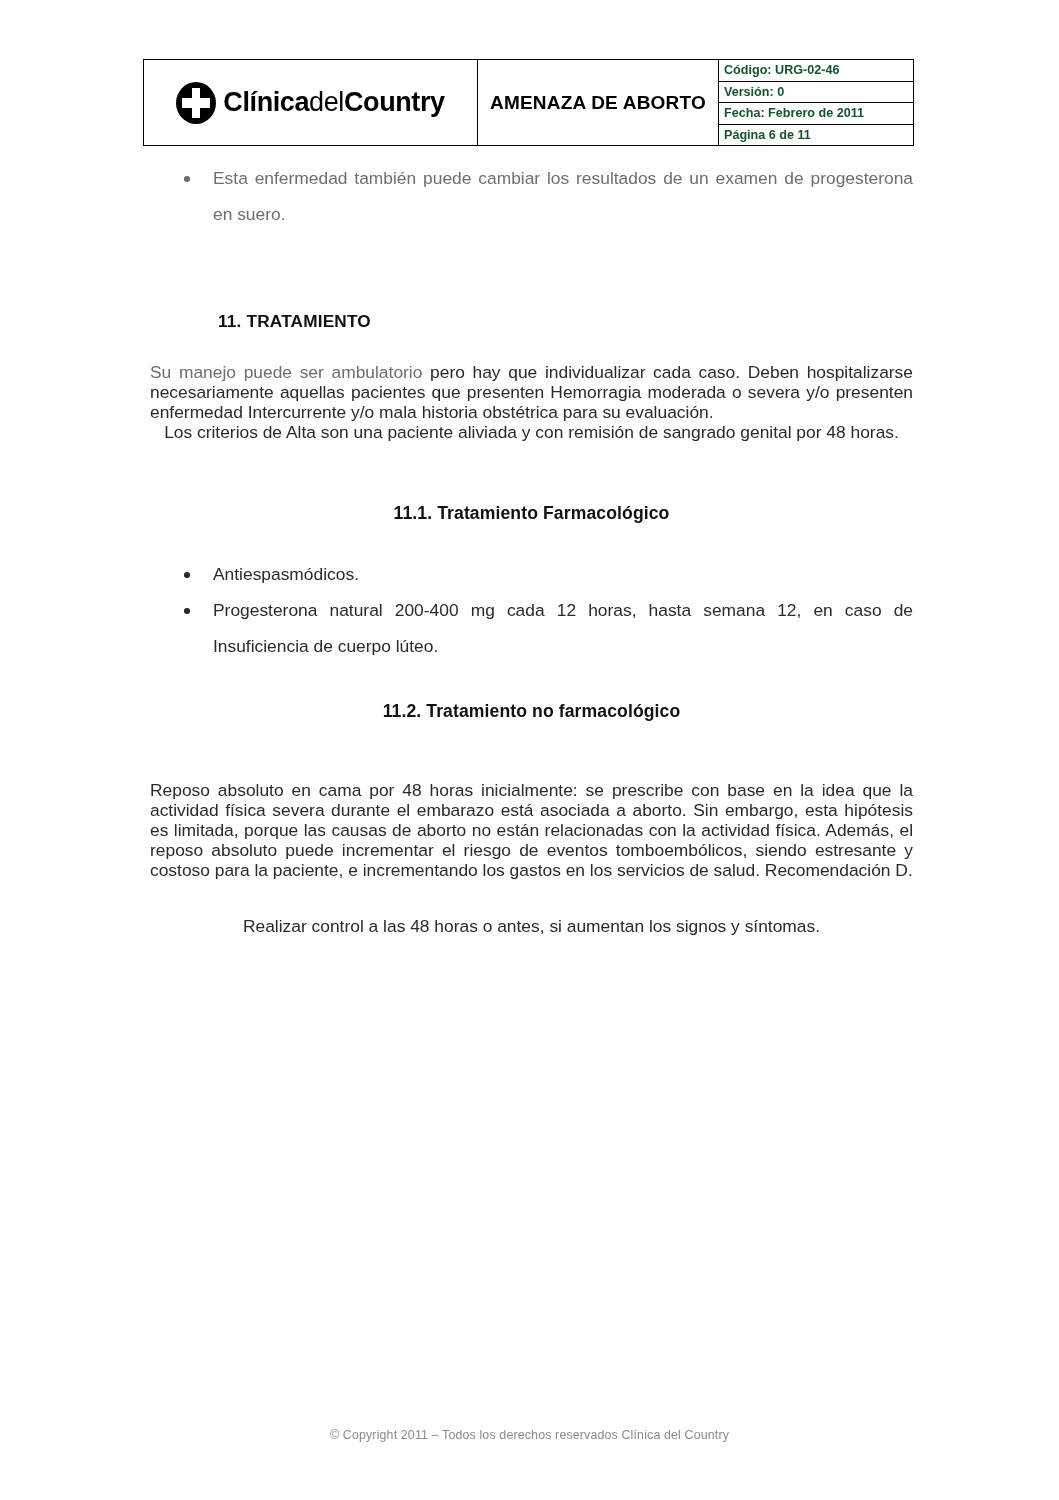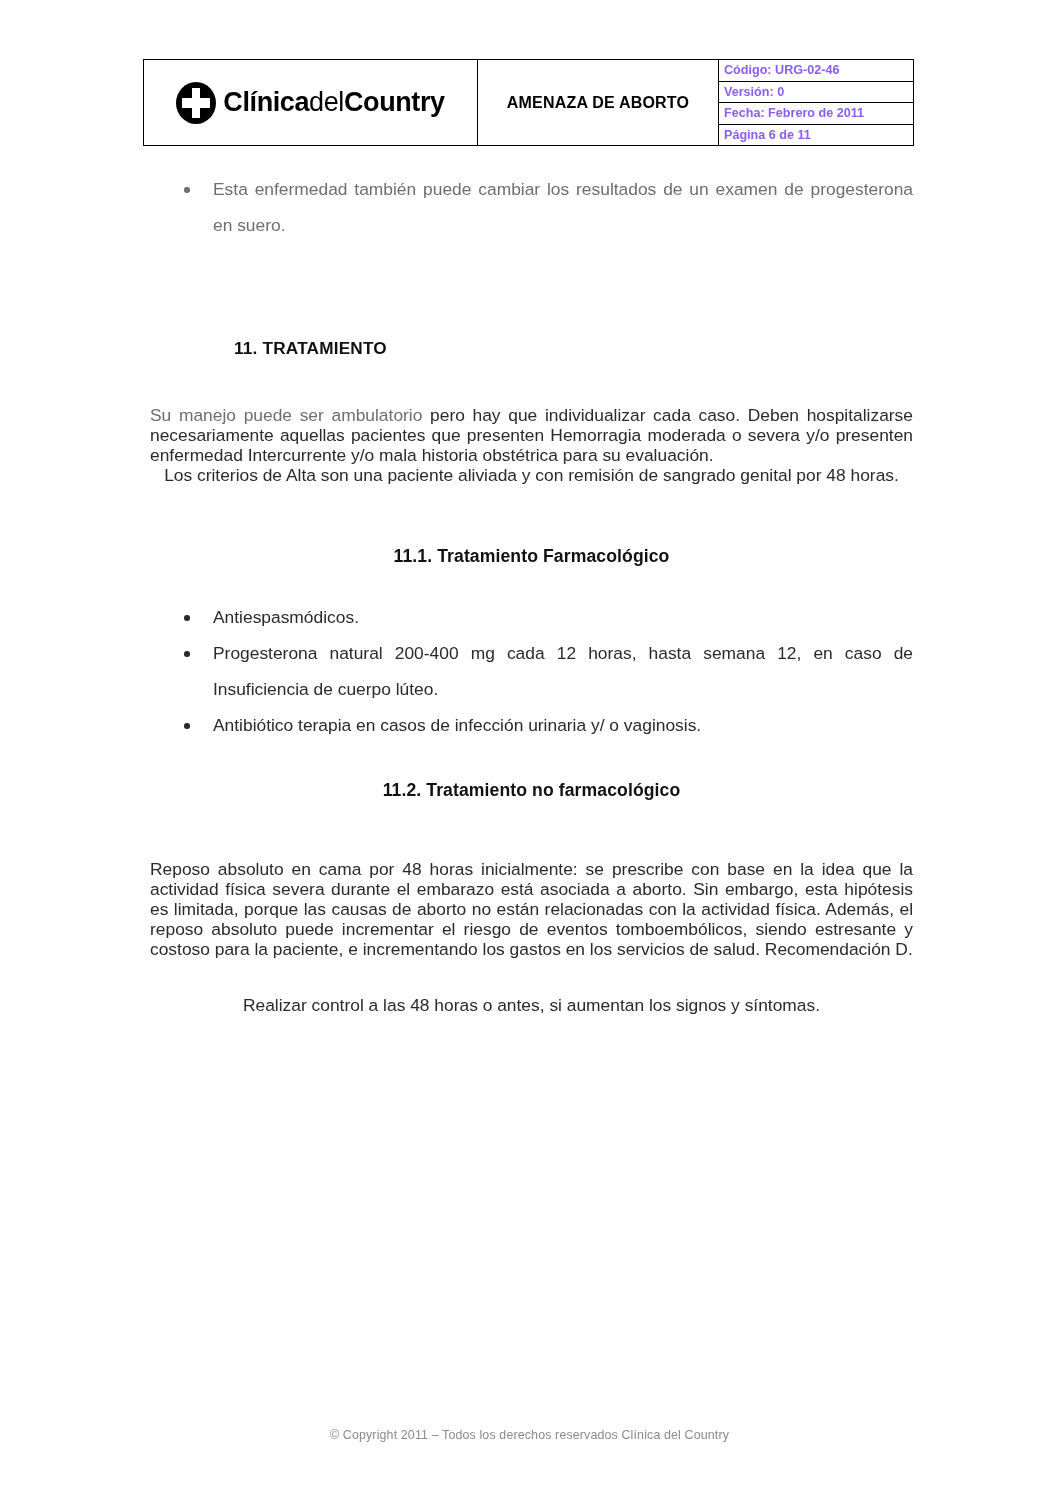--- a/index.html
+++ b/index.html
@@ -40,41 +40,41 @@
   .cell-logo {
     width: 334px;
     height: 82px;
     text-align: center;
   }
   .cell-title {
     width: 241px;
     height: 82px;
     text-align: center;
     font-weight: bold;
-    font-size: 16px;
+    font-size: 19px;
     line-height: 25px;
     letter-spacing: 0.2px;
     color: #000;
   }
   .cell-meta {
     width: 195px;
     padding: 0;
   }
   .meta-table {
     width: 100%;
     border-collapse: collapse;
     table-layout: fixed;
   }
   .meta-table td {
     border: 0;
     border-bottom: 1.6px solid #000;
     height: 20.5px;
     font-size: 12.6px;
     font-weight: bold;
-    color: #8b5cf6;
+    color: #14532d;
     padding: 0 0 0 5px;
     white-space: nowrap;
     line-height: 20.5px;
   }
   .meta-table tr:last-child td { border-bottom: 0; }
 
   
   .logo-wrap {
     display: flex;
     align-items: center;
@@ -95,21 +95,21 @@
     letter-spacing: -0.4px;
     white-space: nowrap;
   }
   .logo-text .lt-b { font-weight: bold; }
   .logo-text .lt-l { font-weight: normal; }
 
   
   .content {
     position: absolute;
     left: 150px;
-    top: 171px;
+    top: 160px;
     width: 763px;
   }
 
   .para {
     font-size: 17.4px;
     line-height: 20px;
     text-align: justify;
     color: #2a2a2a;
     margin: 0;
   }
@@ -139,21 +139,21 @@
     height: 5.5px;
     border-radius: 50%;
     background: currentColor;
   }
   .bullet-list li.nojust { text-align: left; }
 
   .h-section {
     font-size: 17.2px;
     font-weight: bold;
     color: #111;
-    margin: 16px;
+    margin: 0;
     padding-left: 68px;
     line-height: 30px;
     letter-spacing: 0.2px;
   }
   .h-sub {
     font-size: 17.6px;
     font-weight: bold;
     color: #111;
     margin: 0;
     text-align: center;
@@ -239,21 +239,20 @@
 
     <div class="sp-c"></div>
 
     <h3 class="h-sub">11.1. Tratamiento Farmacológico</h3>
 
     <div class="sp-d"></div>
 
     <ul class="bullet-list">
       <li class="nojust">Antiespasmódicos.</li>
       <li>Progesterona natural 200-400 mg cada 12 horas, hasta semana 12, en caso de Insuficiencia de cuerpo lúteo.</li>
-      <li class="nojust">Antibiótico terapia en casos de infección urinaria y/ o vaginosis.</li>
     </ul>
 
     <div class="sp-f"></div>
 
     <h3 class="h-sub">11.2. Tratamiento no farmacológico</h3>
 
     <div class="sp-g"></div>
 
     <p class="para">Reposo absoluto en cama por 48 horas inicialmente: se prescribe con base en la idea que la actividad física severa durante el embarazo está asociada a aborto. Sin embargo, esta hipótesis es limitada, porque las causas de aborto no están relacionadas con la actividad física. Además, el reposo absoluto puede incrementar el riesgo de eventos tomboembólicos, siendo estresante y costoso para la paciente, e incrementando los gastos en los servicios de salud. Recomendación D.</p>
 

